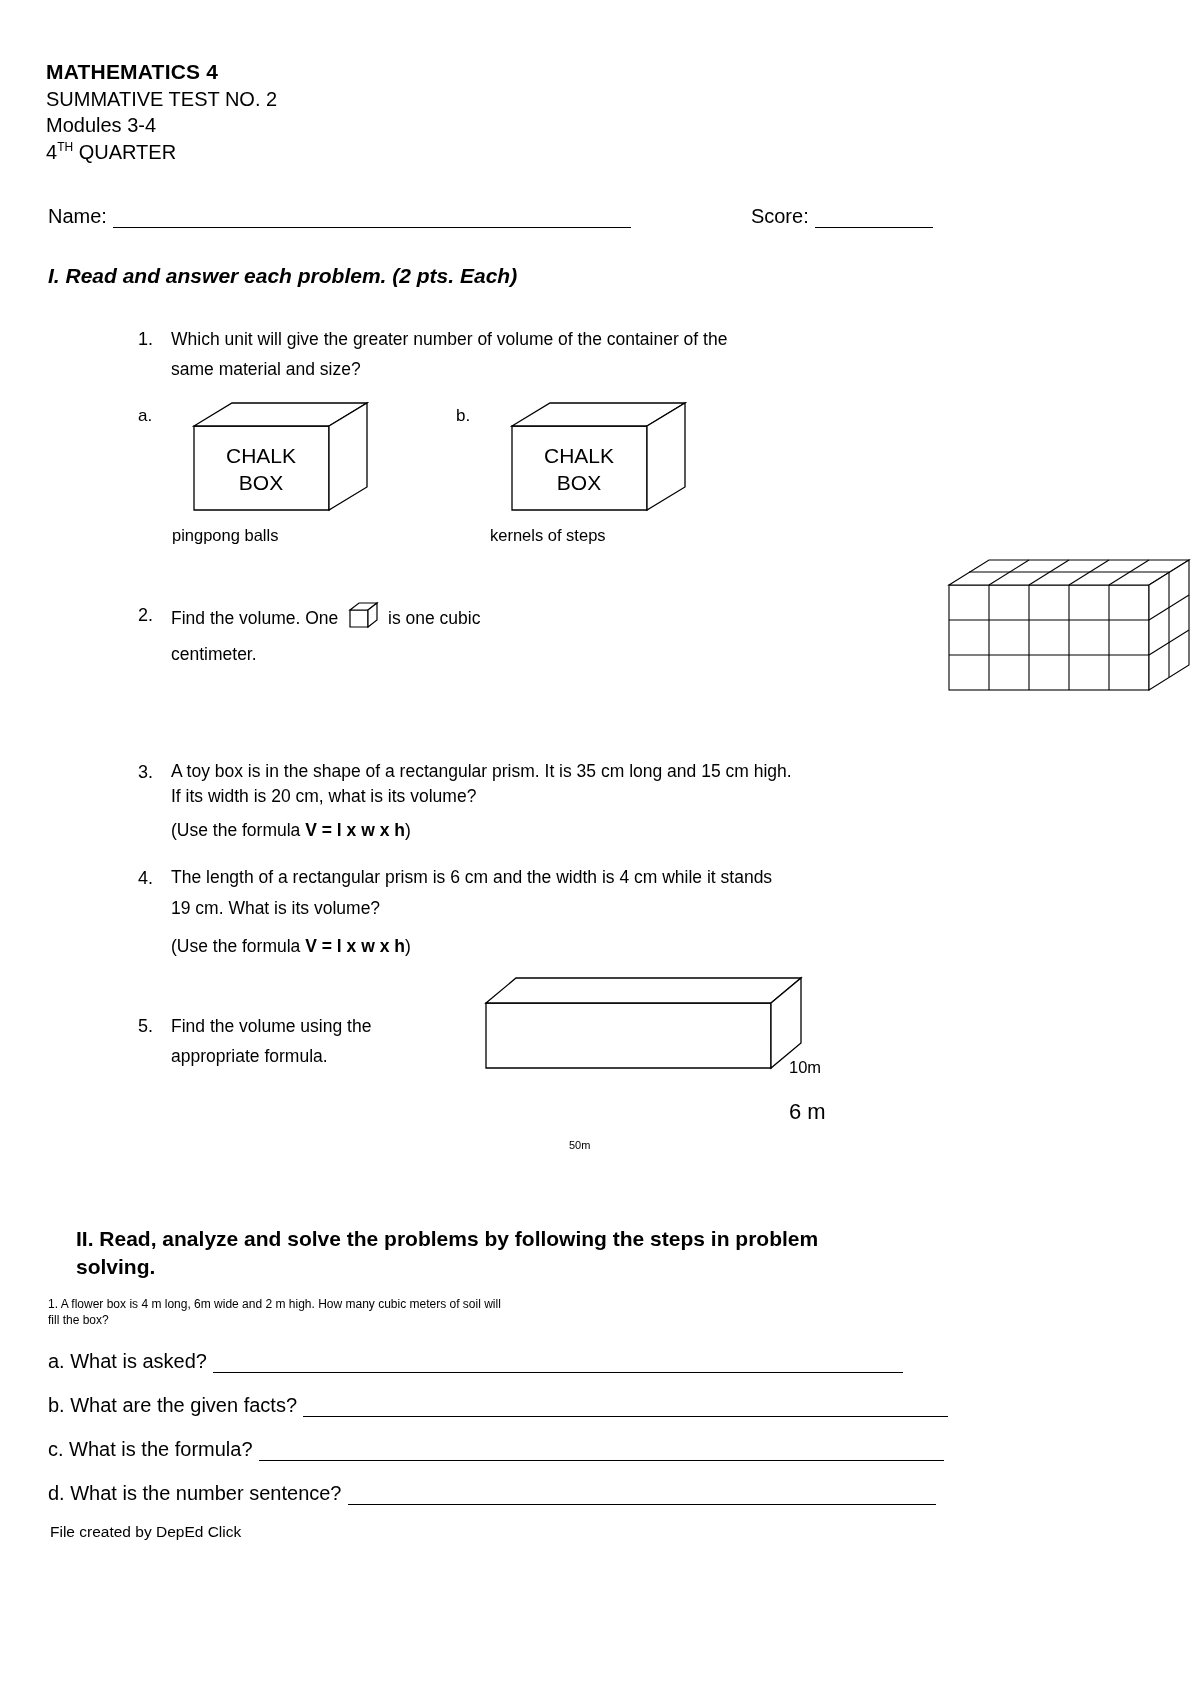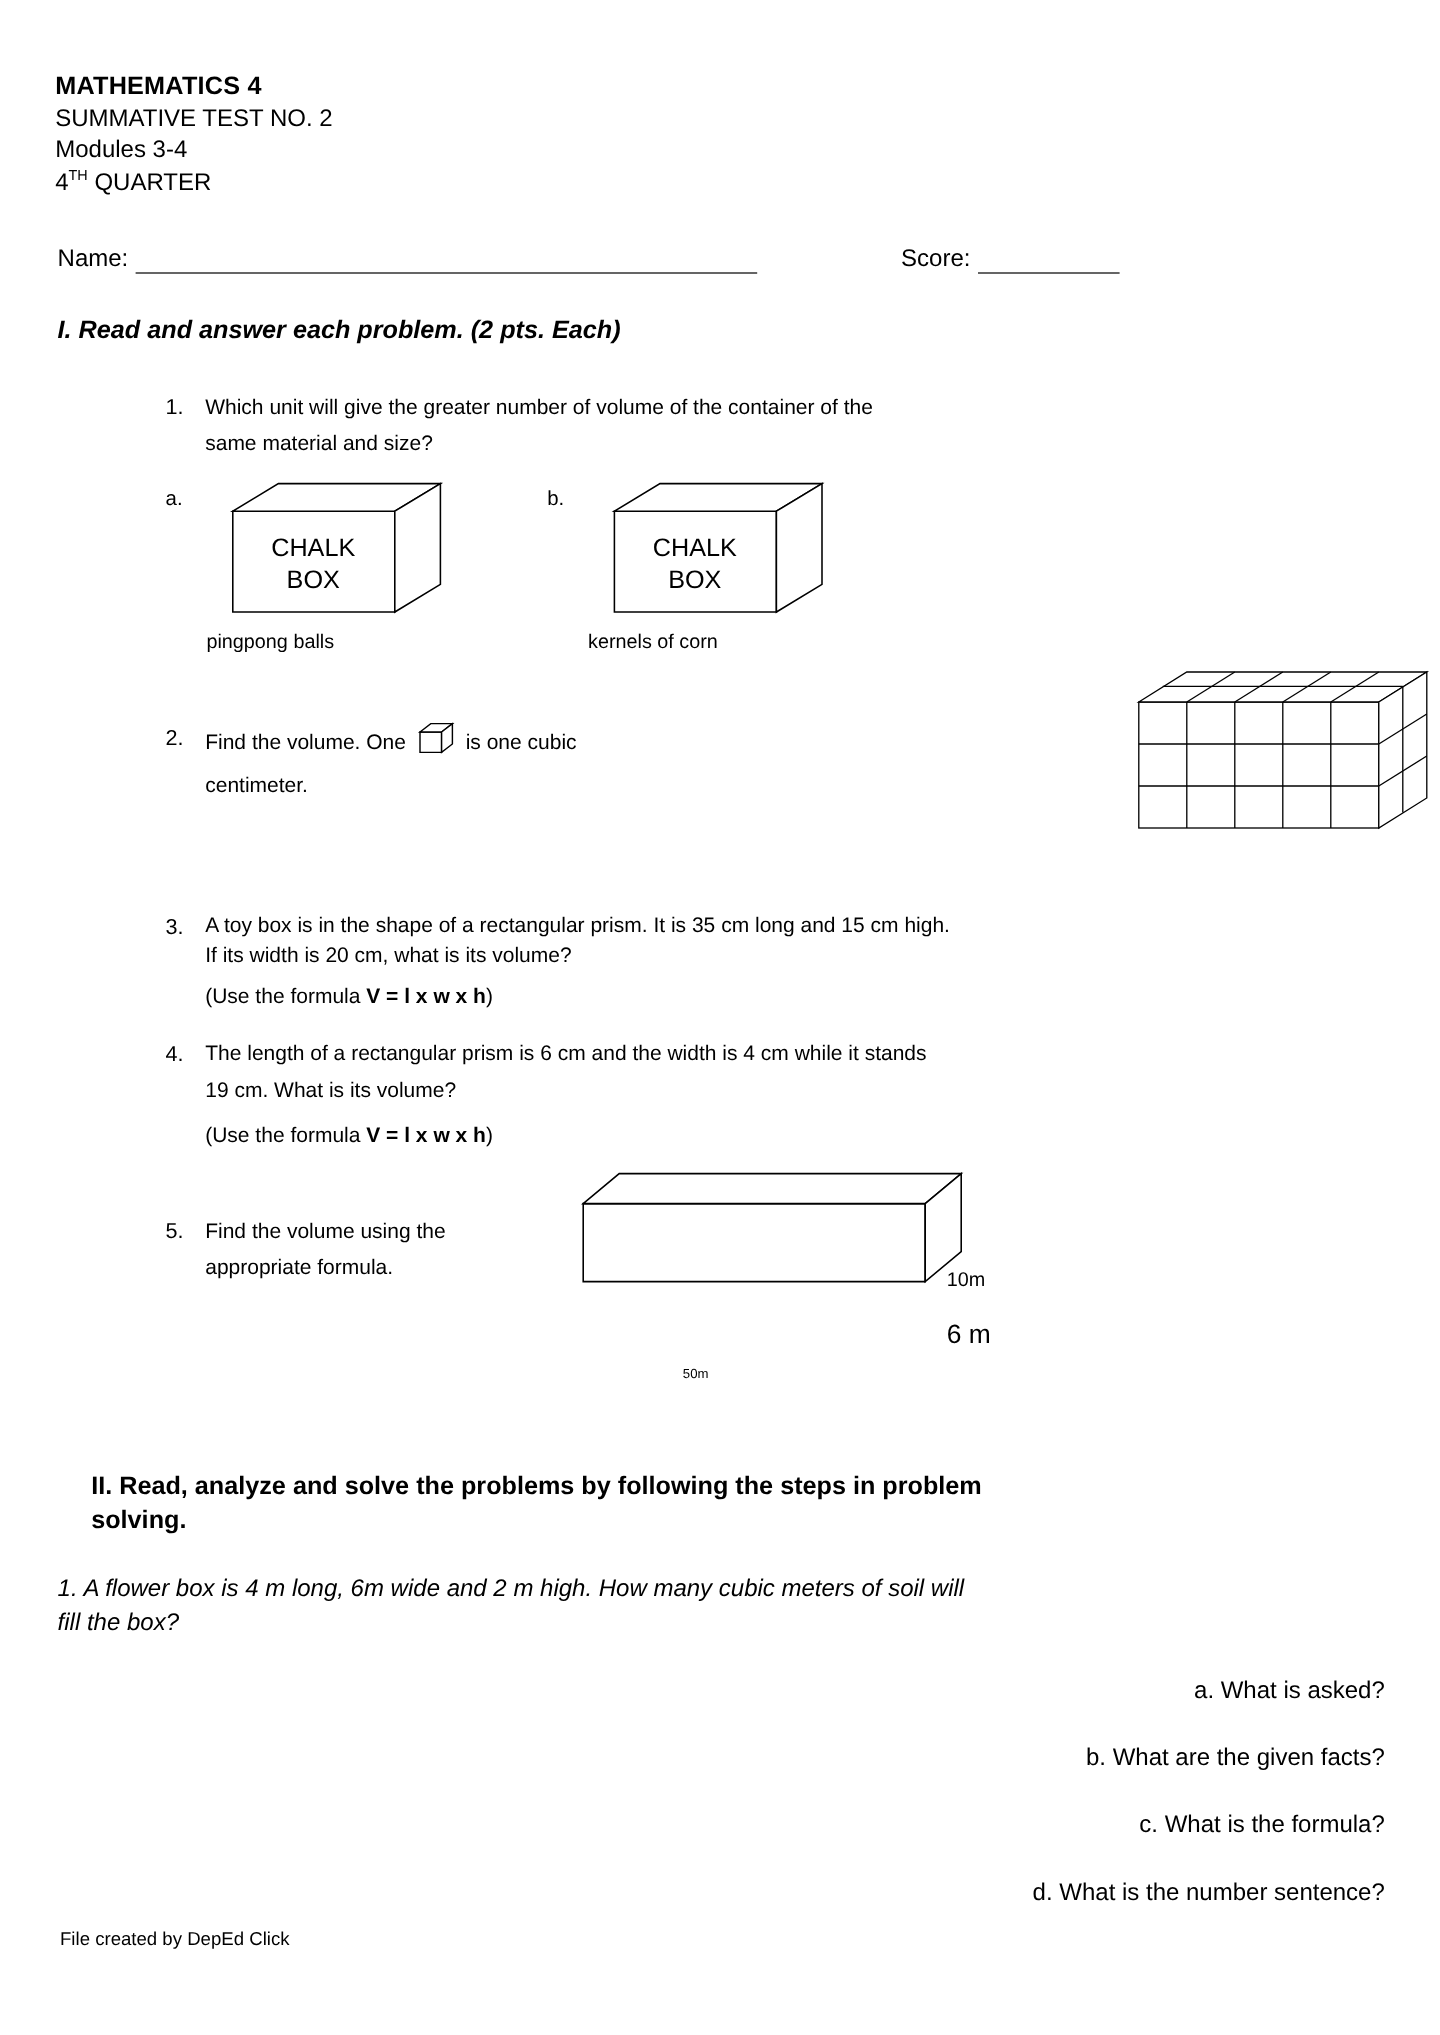--- a/index.html
+++ b/index.html
@@ -168,31 +168,29 @@
     margin-top: 64px;
     padding-left: 2px;
   }
   .section-ii-title {
     font-weight: bold;
     font-size: 21px;
     line-height: 1.35;
     margin-left: 28px;
   }
   .problem-1 {
-    margin-top: 28px;
-    font-size: 20px;
+    margin-top: 14px;
+    font-size: 12px;
     line-height: 1.4;
-    font-style: italic;
   }
   .sub-q {
     display: flex;
     align-items: flex-end;
-    margin-top: 32px;
-    font-size: 20px;
-    flex-direction: column;
+    margin-top: 21px;
+    font-size: 20px;
   }
   .sub-q .label { white-space: nowrap; }
   .sub-q .fill {
     border-bottom: 1.5px solid #000;
     height: 17px;
     margin-left: 6px;
     flex: 1;
   }
   .sub-q.a .fill { max-width: 690px; }
   .sub-q.b .fill { max-width: 645px; }
@@ -253,21 +251,21 @@
           <span class="letter">b.</span>
           <span class="box-wrap">
             <svg width="185" height="118" viewBox="0 0 185 118">
               <polygon points="10,28 145,28 145,112 10,112" fill="#ffffff" stroke="#000" stroke-width="1.3"></polygon>
               <polygon points="10,28 48,5 183,5 145,28" fill="#ffffff" stroke="#000" stroke-width="1.3"></polygon>
               <polygon points="145,28 183,5 183,89 145,112" fill="#ffffff" stroke="#000" stroke-width="1.3"></polygon>
               <text x="77" y="65" font-family="Liberation Sans, sans-serif" font-size="21" text-anchor="middle" fill="#000">CHALK</text>
               <text x="77" y="92" font-family="Liberation Sans, sans-serif" font-size="21" text-anchor="middle" fill="#000">BOX</text>
             </svg>
           </span>
-          <span class="caption">kernels of corn</span>
+          <span class="caption">kernels of steps</span>
         </div>
 
       </div>
     </div>
 
     <div class="item q2">
       <span class="num">2.</span>
       <div class="line">
         <span>Find the volume. One</span>
         <span class="inline-cube">

